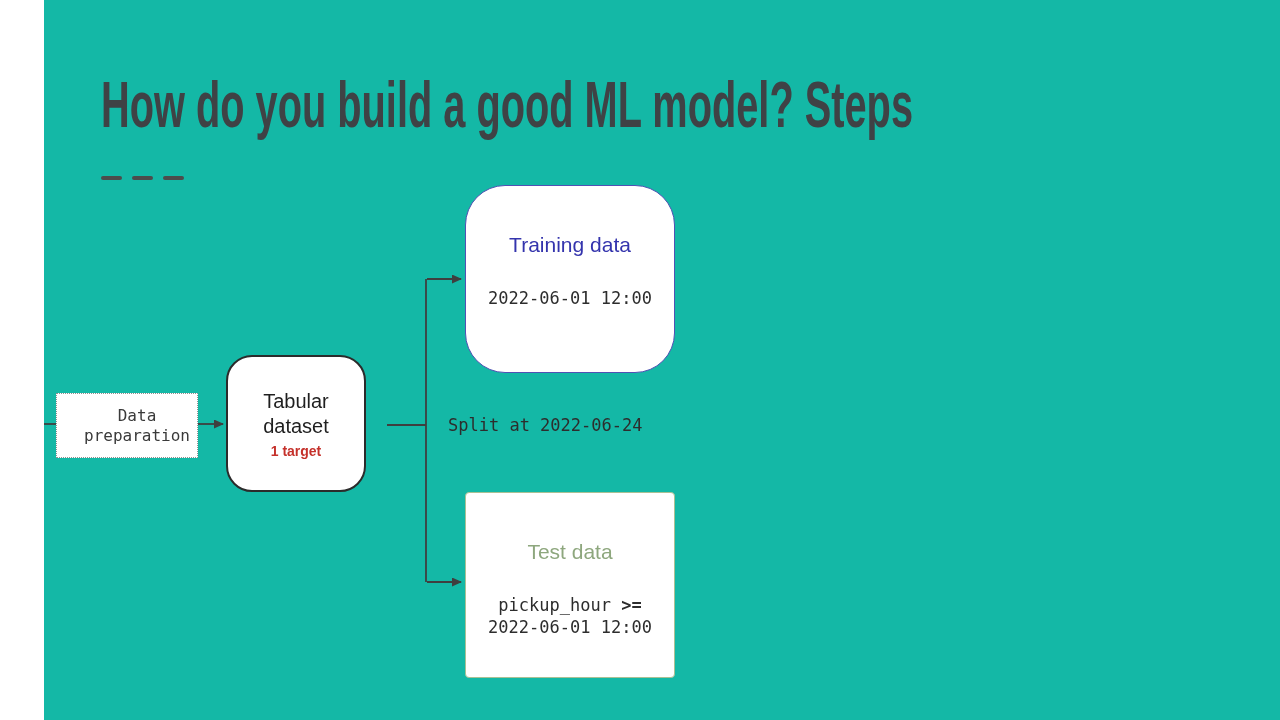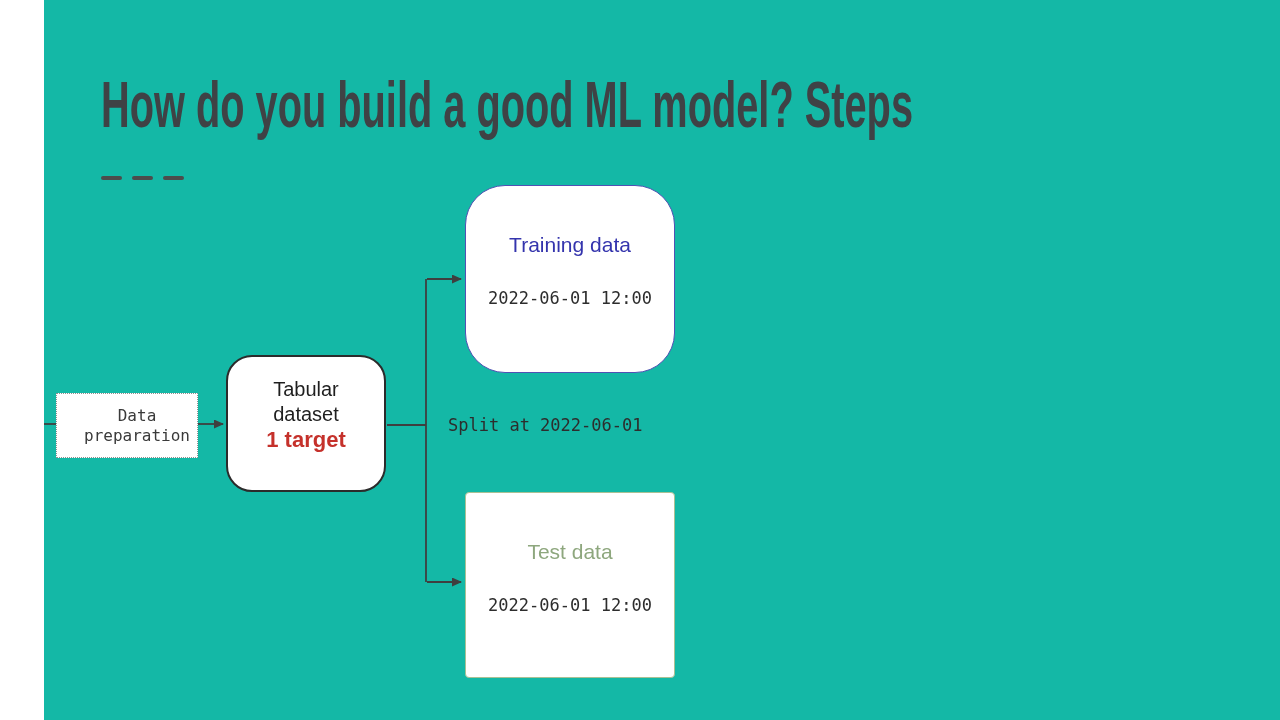--- a/index.html
+++ b/index.html
@@ -65,37 +65,37 @@
     display: flex; align-items: center; justify-content: flex-end;
     text-align: center;
     font-family: "DejaVu Sans Mono", monospace;
     font-size: 16px; line-height: 20px;
     color: #3a3a3a;
   }
   .box-prep .label { width: 120px; }
 
   .box-tabular {
     left: 182px; top: 355px;
-    width: 160px; height: 137px;
+    width: 140px; height: 137px;
     border: 2px solid #2b2b2b;
     border-radius: 26px;
     text-align: center;
-    padding-top: 20px;
+    padding-top: 32px;
   }
   .tabular-title {
     width: 100px; margin: 0 auto;
     font-size: 20px; line-height: 25px;
     color: #1f1f1f;
   }
   .tabular-features {
     font-size: 18px; font-weight: bold; line-height: 25px;
     color: #f2c9a2;
   }
   .tabular-target {
-    font-size: 22px; font-weight: bold; line-height: 25px;
+    font-size: 14px; font-weight: bold; line-height: 25px;
     color: #c5312b;
   }
 
   .box-training {
     left: 421px; top: 185px;
     width: 210px; height: 188px;
     border: 1.6px solid #5151b4;
     border-radius: 40px;
   }
   .box-test {
@@ -163,29 +163,30 @@
 
   <div class="box box-prep">
     <div class="label">Data preparation</div>
   </div>
 
   <div class="box box-tabular">
     <div class="tabular-title">Tabular dataset</div>
     <div class="tabular-target">1 target</div>
   </div>
 
-  <div class="split-label">Split at 2022-06-01</div>
+  <div class="split-label">Split at 2022-06-24</div>
 
   <div class="box box-training">
     <div class="split-box-title">Training data</div>
     <div class="code">
       <div>2022-06-01 12:00</div>
     </div>
   </div>
 
   <div class="box box-test">
     <div class="split-box-title">Test data</div>
     <div class="code">
+      <div><span>pickup_hour</span> <b>&gt;=</b></div>
       <div>2022-06-01 12:00</div>
     </div>
   </div>
 
 </div>
 
 </body></html>

